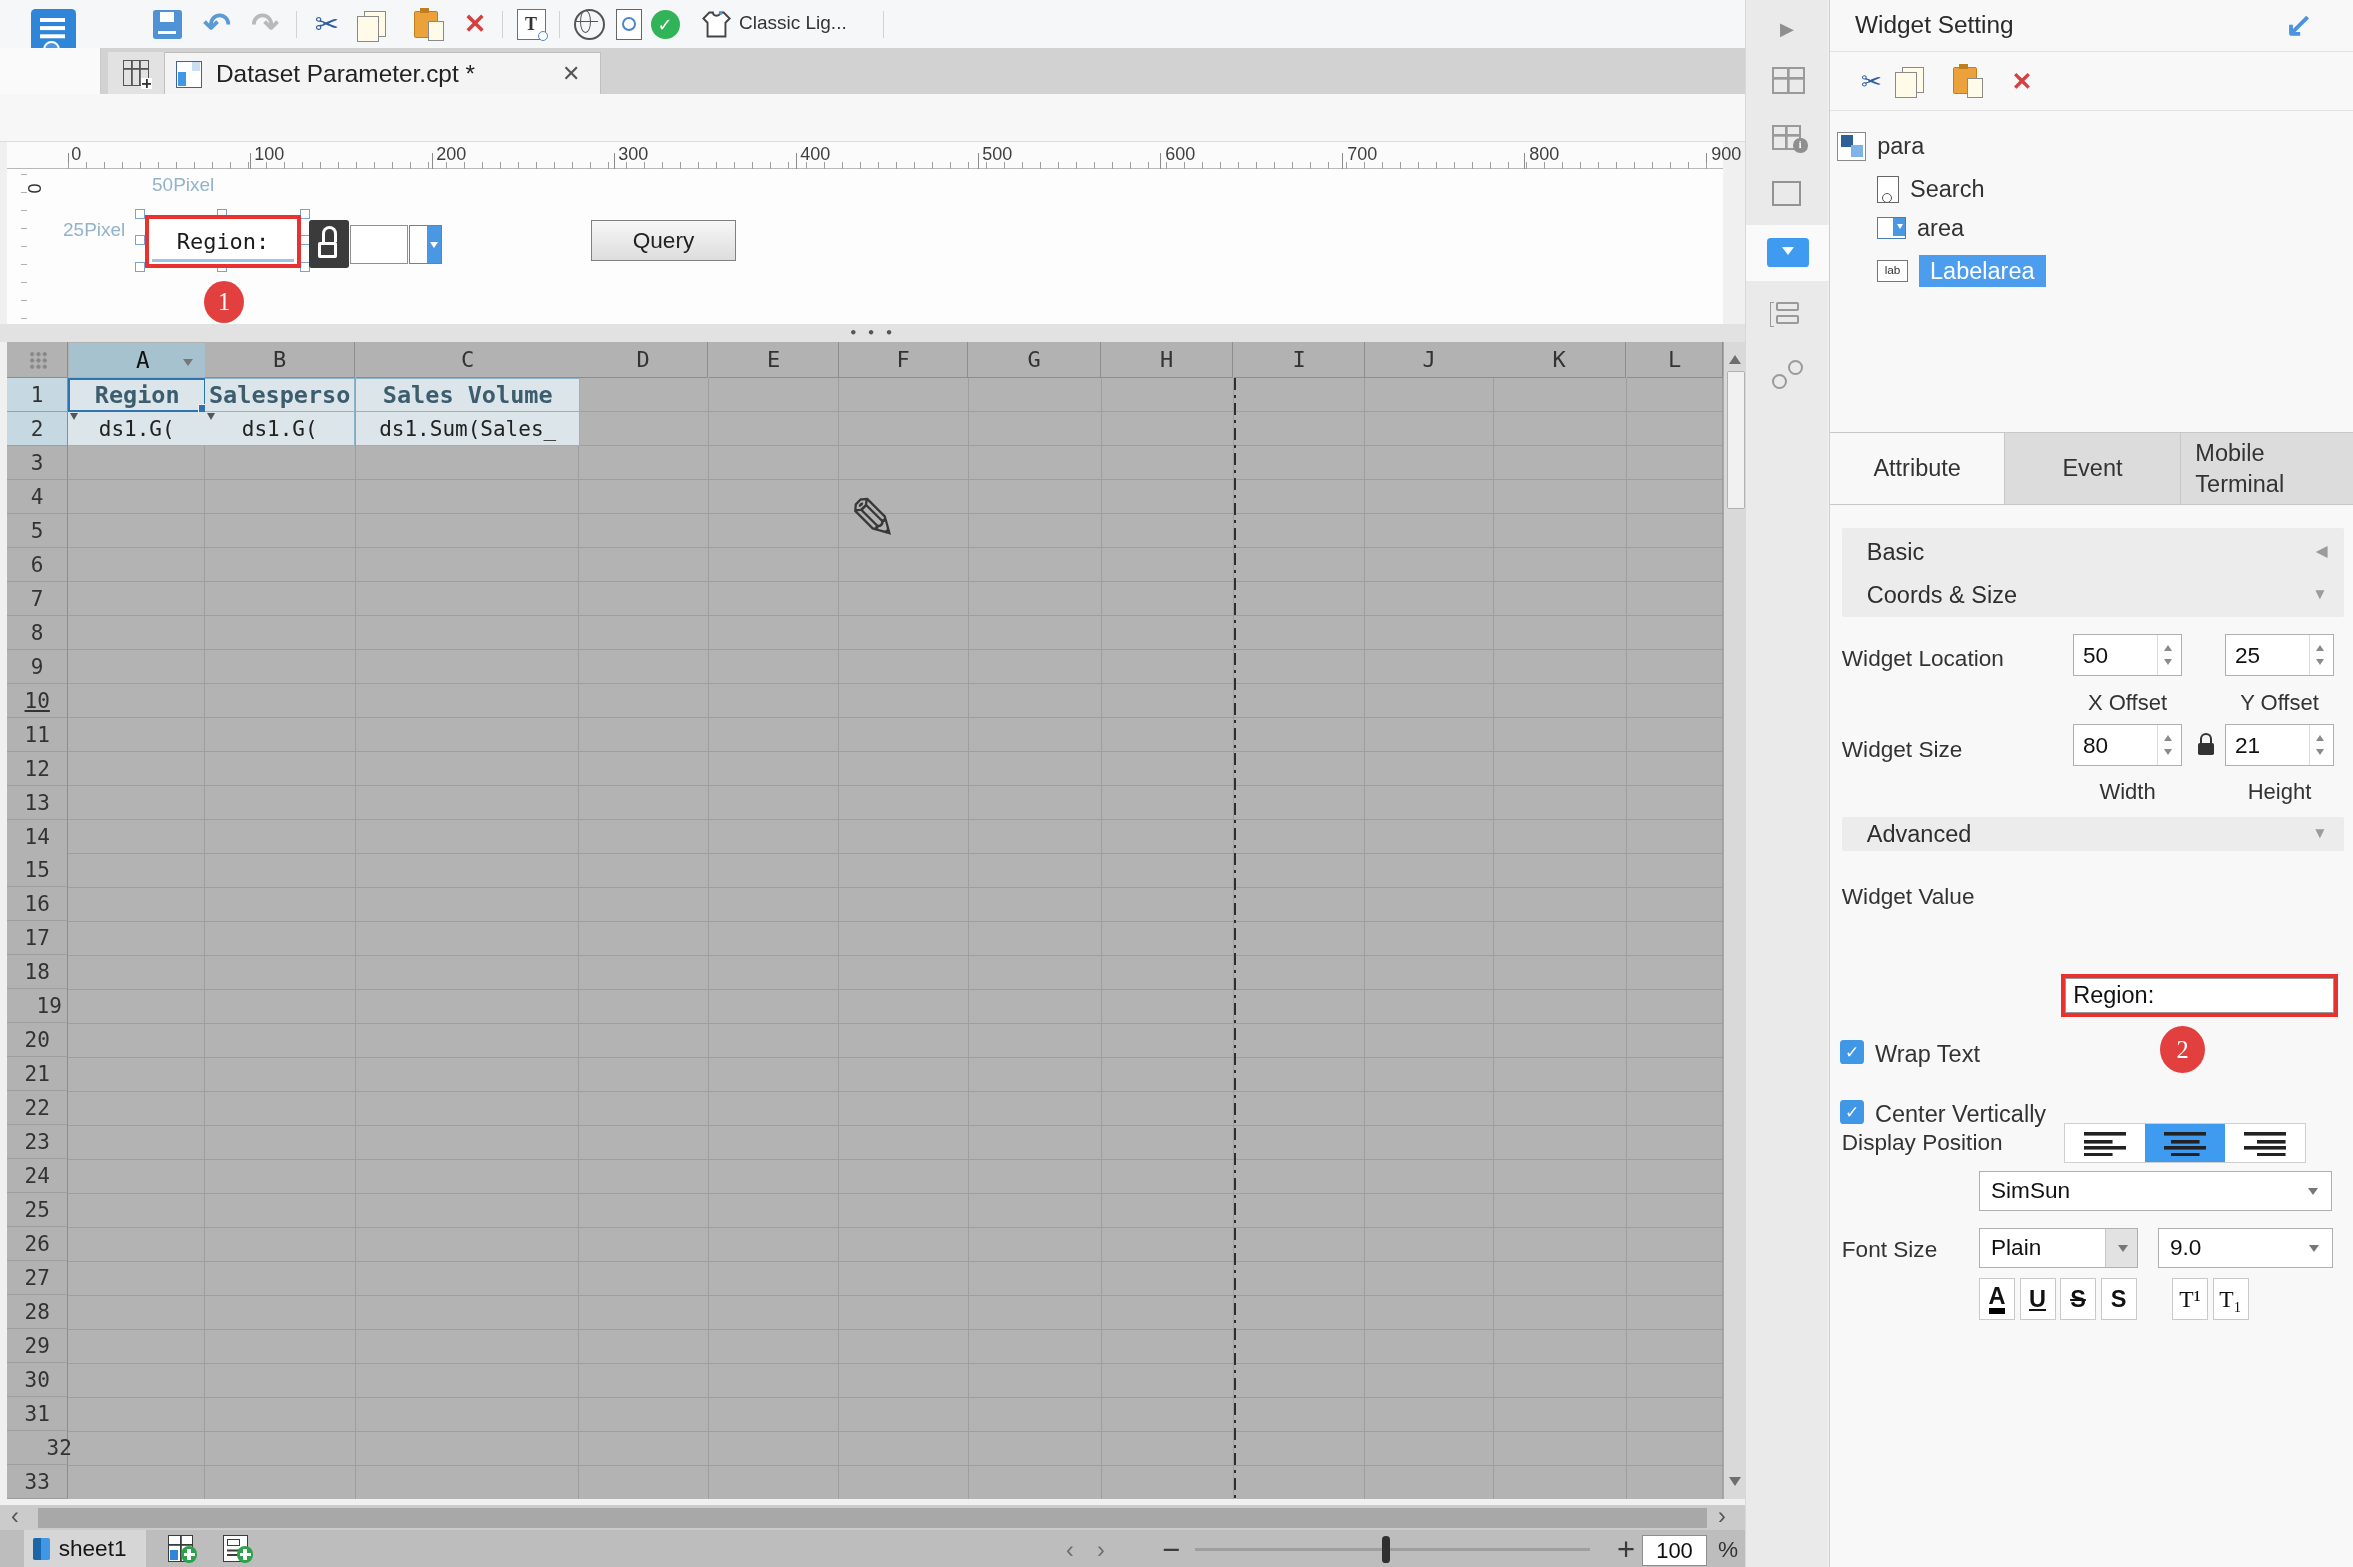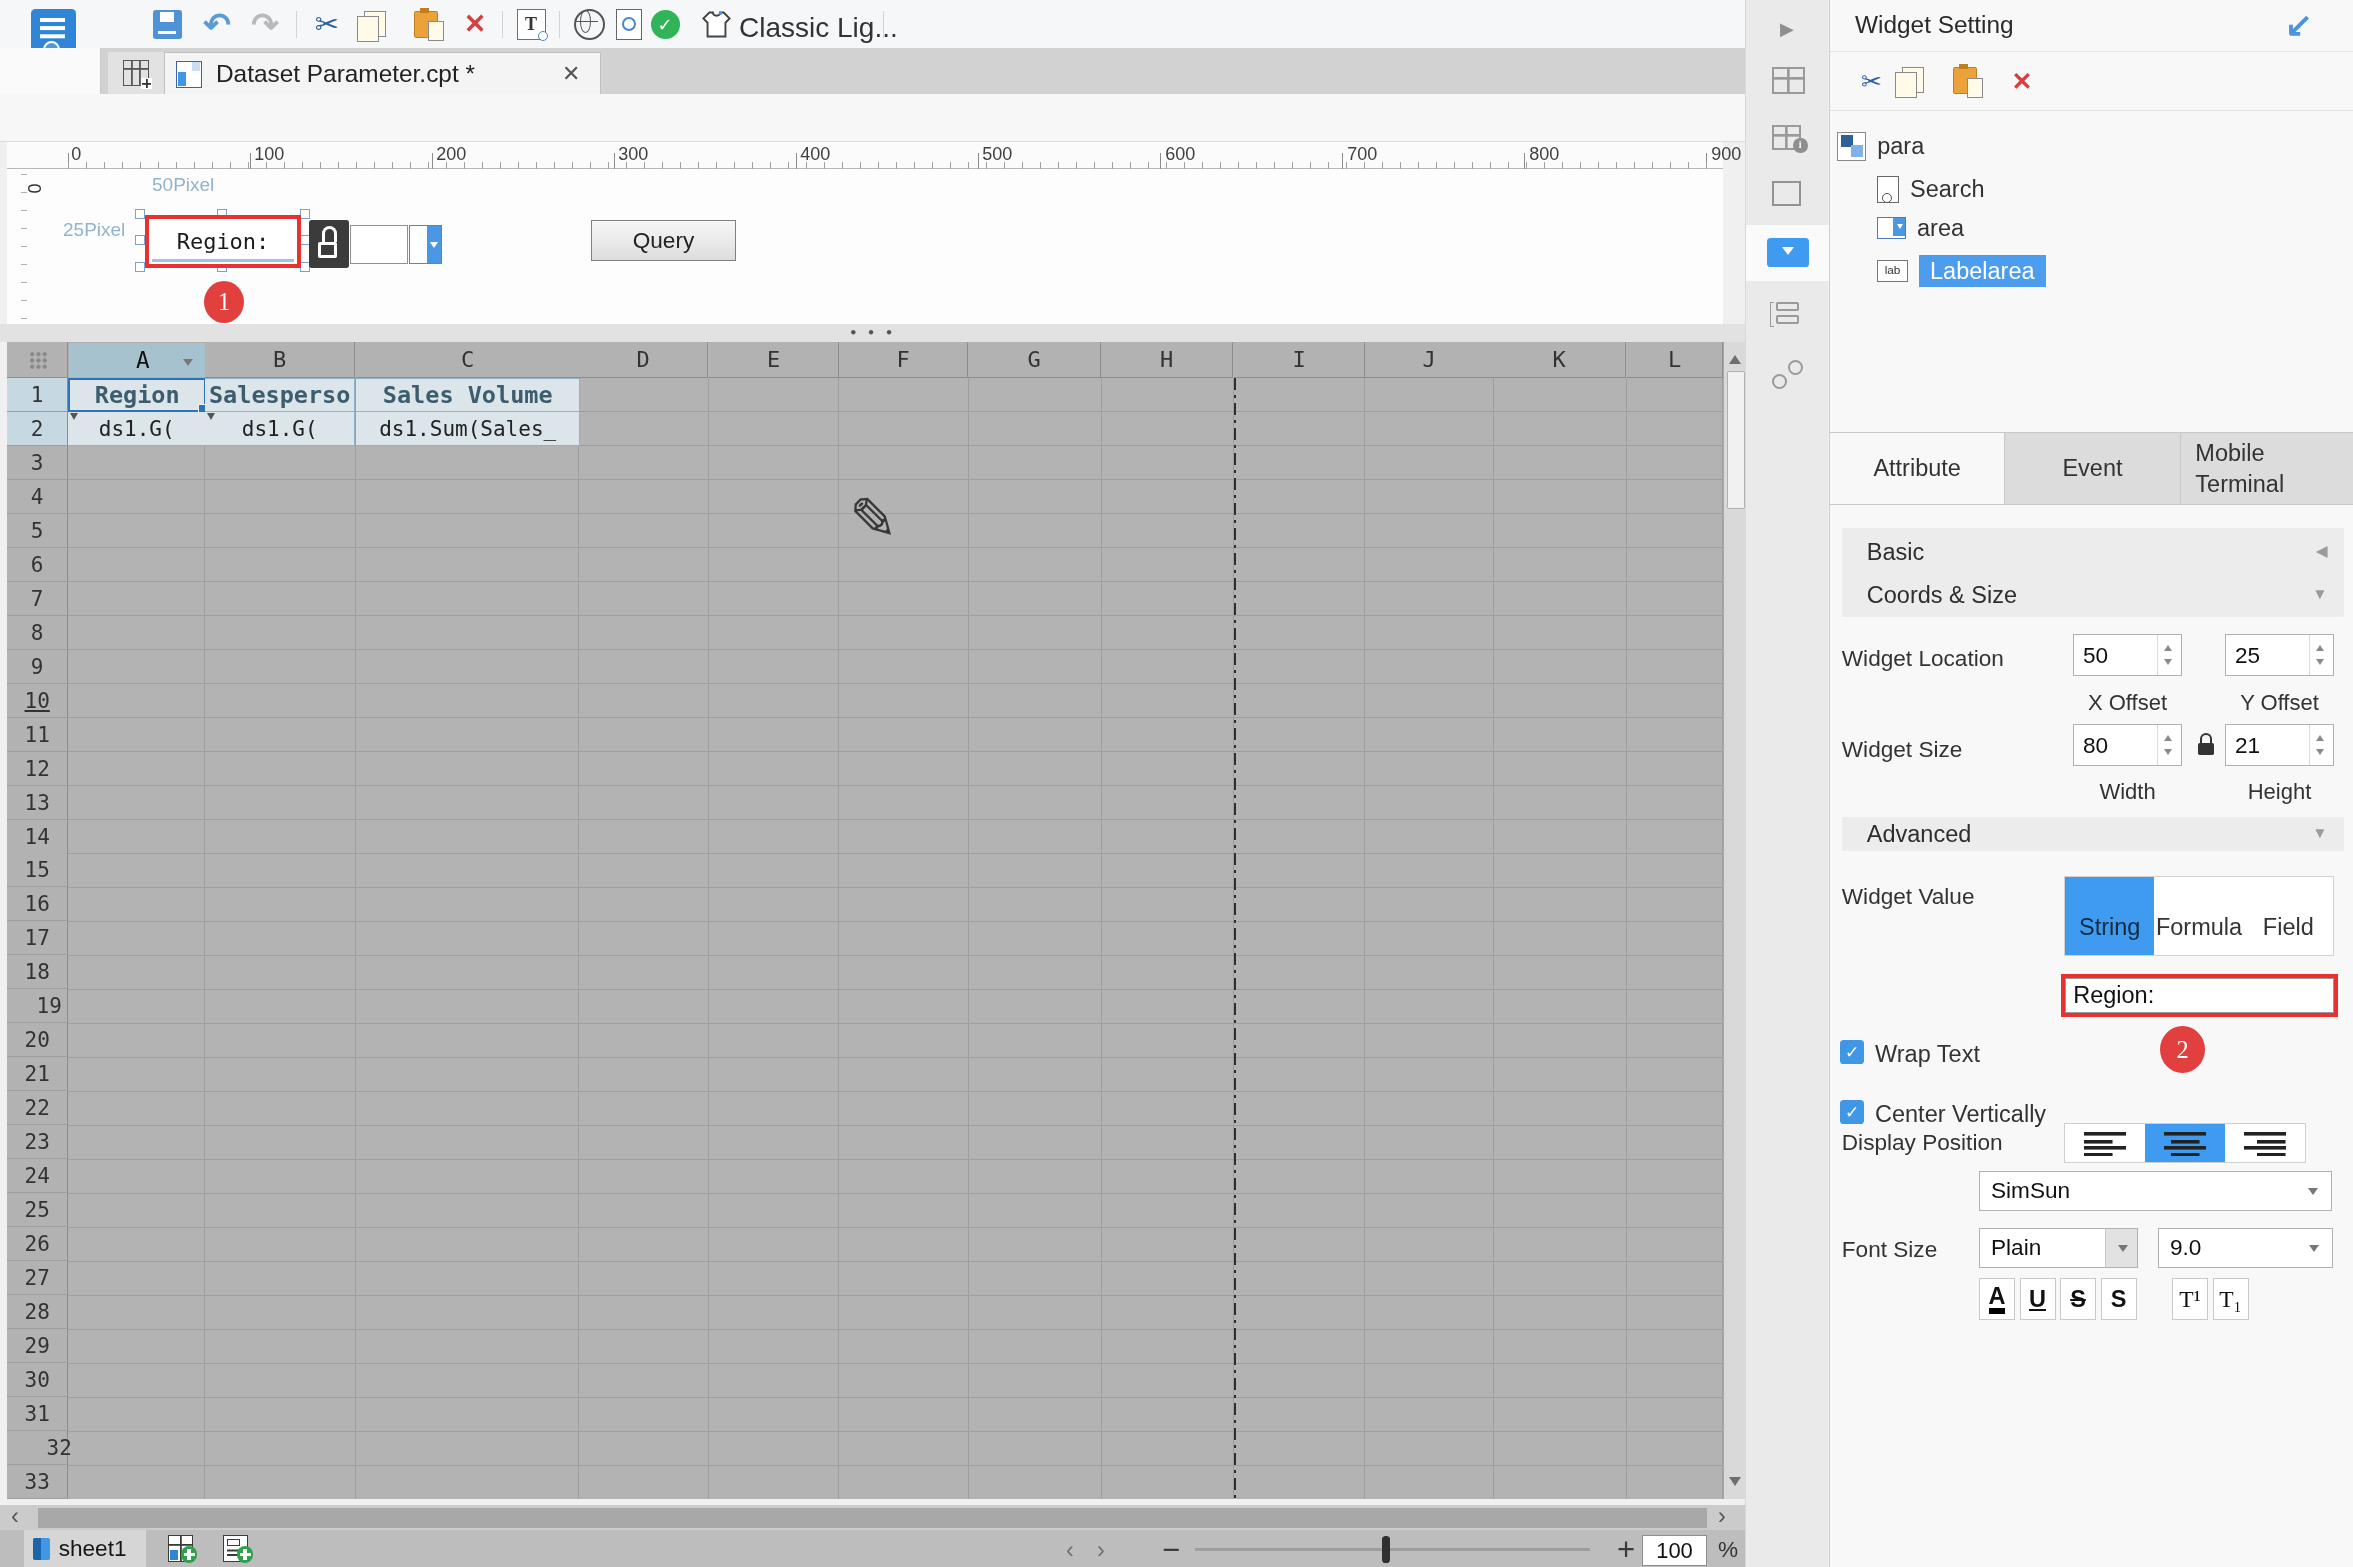--- a/index.html
+++ b/index.html
@@ -29,21 +29,21 @@
   .ic-paste::after{content:"";position:absolute;right:-7.2px;bottom:-4.5px;width:14.5px;height:18px;background:#fffbe8;border:1.8px solid #8a8a8a;}
   .ic-tsr{width:27px;height:29px;border:1.8px solid #707070;background:#fff;position:relative;
           font:bold 18px "Liberation Serif",serif;color:#333;display:flex;align-items:center;justify-content:center;}
   .ic-tsr::after{content:"";position:absolute;right:-3.6px;bottom:-2.7px;width:8.1px;height:8.1px;border:1.8px solid #4a86c8;border-radius:50%;background:#fff;}
   .ic-globe{width:27px;height:27px;border:2.7px solid #555;border-radius:50%;position:relative;}
   .ic-globe::before{content:"";position:absolute;left:4.5px;top:-0.9px;width:11px;height:23.5px;border:1.8px solid #555;border-radius:50%;box-sizing:border-box;}
   .ic-globe::after{content:"";position:absolute;left:-0.9px;top:10px;width:23.5px;height:1.8px;background:#555;}
   .ic-psr{width:23.5px;height:29px;border:1.8px solid #666;background:#fff;position:relative;}
   .ic-psr::after{content:"";position:absolute;left:4.5px;top:7.2px;width:10px;height:10px;border:2.7px solid #4a86c8;border-radius:50%;}
   .ic-check{width:29px;height:29px;background:#31b357;border-radius:50%;color:#fff;font:bold 18px/29px "DejaVu Sans",sans-serif;text-align:center;}
-  .tb-label{position:absolute;top:11.8px;font-size:28px;color:#333;white-space:nowrap;}
+  .tb-label{position:absolute;top:11.8px;font-size:19px;color:#333;white-space:nowrap;}
   
   #tabbar{left:0;top:48px;width:1745px;height:46px;background:#d2d2d2;}
   #tabbar .leftpad{position:absolute;left:0;top:0;width:100px;height:46px;background:#fafafa;border-right:0.9px solid #c9c9c9;}
   #newtab{position:absolute;left:108px;top:3.6px;width:56px;height:43px;background:#e2e2e2;display:flex;align-items:center;justify-content:center;}
   .ic-gridplus{width:23.5px;height:23.5px;border:1.8px solid #555;position:relative;
      background:linear-gradient(#555,#555) 7.2px 0/1.8px 100% no-repeat,linear-gradient(#555,#555) 14.5px 0/1.8px 100% no-repeat,linear-gradient(#555,#555) 0 6.3px/100% 1.8px no-repeat;}
   .ic-gridplus::after{content:"";position:absolute;right:-4.5px;bottom:-4.5px;width:11px;height:11px;background:
      linear-gradient(#fff,#fff),linear-gradient(#333,#333) 50% 50%/9px 1.8px no-repeat,linear-gradient(#333,#333) 50% 50%/1.8px 9px no-repeat;
      background:linear-gradient(#333,#333) 50% 50%/9px 1.8px no-repeat,linear-gradient(#333,#333) 50% 50%/1.8px 9px no-repeat,#fff;}
   #activetab{position:absolute;left:164px;top:3.6px;width:435px;height:43px;background:#f4f4f4;border:0.9px solid #c0c0c0;border-bottom:none;display:flex;align-items:center;}
@@ -638,25 +638,20 @@
     </div>
     <span class="pcap" style="left:243px;top:779px">Width</span>
     <span class="pcap" style="left:395px;top:779px">Height</span>
 
     <div class="rp secbox" style="top:817px;height:34px">
       <span class="secrow" style="top:3.6px">Advanced</span>
       <span class="secarr" style="top:7.2px">▼</span>
     </div>
 
     <span class="plabel" style="top:884px">Widget Value</span>
-    <div class="rp" id="wv-seg">
-        <div class="seg segact">String</div>
-        <div class="seg">Formula</div>
-        <div class="seg">Field</div>
-      </div>
     <div class="rp" id="wv-input">
       <div class="inner">Region:</div>
     </div>
     <div class="rp badge" id="badge2">
         <span>2</span>
       </div>
 
     <span class="rp cb" style="left:10px;top:1040px">✓</span>
     <span class="cblabel" style="left:45px;top:1041px">Wrap Text</span>
     <span class="rp cb" style="left:10px;top:1100px">✓</span>

